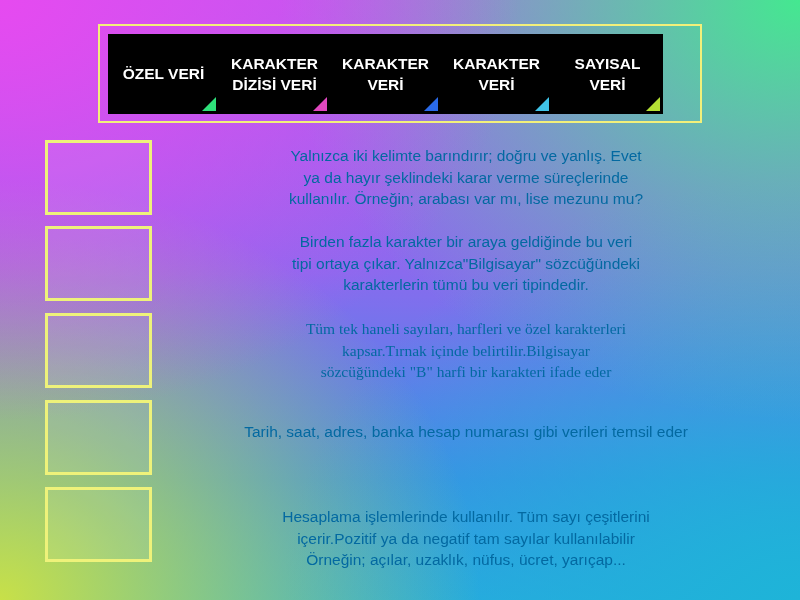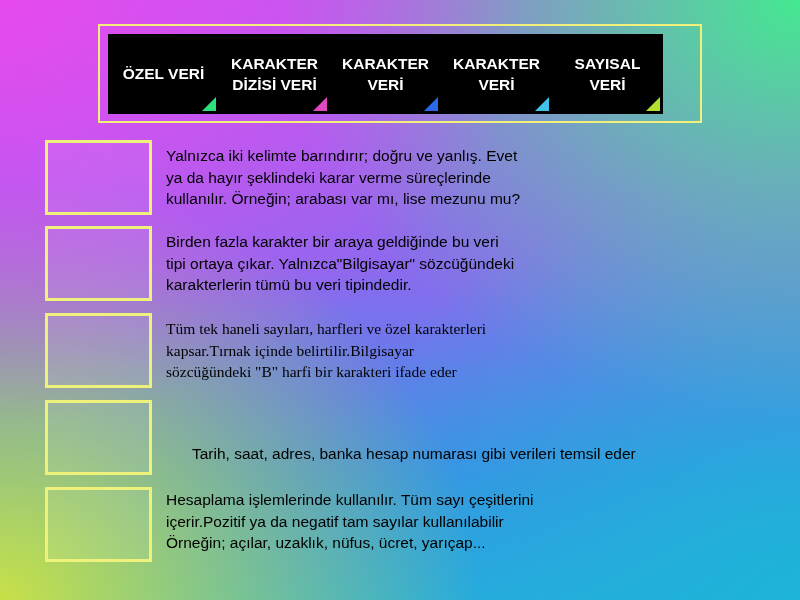--- a/index.html
+++ b/index.html
@@ -29,22 +29,23 @@
     border-left:14px solid transparent; border-bottom:14px solid var(--c);
   }
   .row { position:absolute; left:45px; width:720px; }
   .drop {
     position:absolute; left:0; width:107px; height:75px;
     box-sizing:border-box; border:3px solid #eef27a;
     background:rgba(255,255,255,0.07);
   }
   .desc {
     position:absolute; left:121px; width:600px;
-    color:#000000; font-size:15.5px; line-height:21.5px;
+    color:#0369a1; font-size:15.5px; line-height:21.5px;
     white-space:pre-line;
+    text-align:center;
   }
 </style>
 </head>
 <body>
 
 <div class="tile-bar">
   <div class="tile">
     <span style="max-width:100px">ÖZEL VERİ</span>
     <span class="corner" style="--c:#2fe07a"></span>
   </div>
@@ -82,21 +83,21 @@
 
 <div class="row" style="top:313px;">
   <div class="drop" style="top:0;"></div>
   <div class="desc" style="top:5px;font-family:Liberation Serif, serif;">Tüm tek haneli sayıları, harfleri ve özel karakterleri
 kapsar.Tırnak içinde belirtilir.Bilgisayar
 sözcüğündeki "B" harfi bir karakteri ifade eder</div>
 </div>
 
 <div class="row" style="top:400px;">
   <div class="drop" style="top:0;"></div>
-  <div class="desc" style="top:43px;margin-left:26px;">Tarih, saat, adres, banka hesap numarası gibi verileri temsil eder</div>
+  <div class="desc" style="top:21px;">Tarih, saat, adres, banka hesap numarası gibi verileri temsil eder</div>
 </div>
 
 <div class="row" style="top:487px;">
   <div class="drop" style="top:0;"></div>
-  <div class="desc" style="top:2px;">Hesaplama işlemlerinde kullanılır. Tüm sayı çeşitlerini
+  <div class="desc" style="top:19px;">Hesaplama işlemlerinde kullanılır. Tüm sayı çeşitlerini
 içerir.Pozitif ya da negatif tam sayılar kullanılabilir
 Örneğin; açılar, uzaklık, nüfus, ücret, yarıçap...</div>
 </div>
 
 </body></html>

